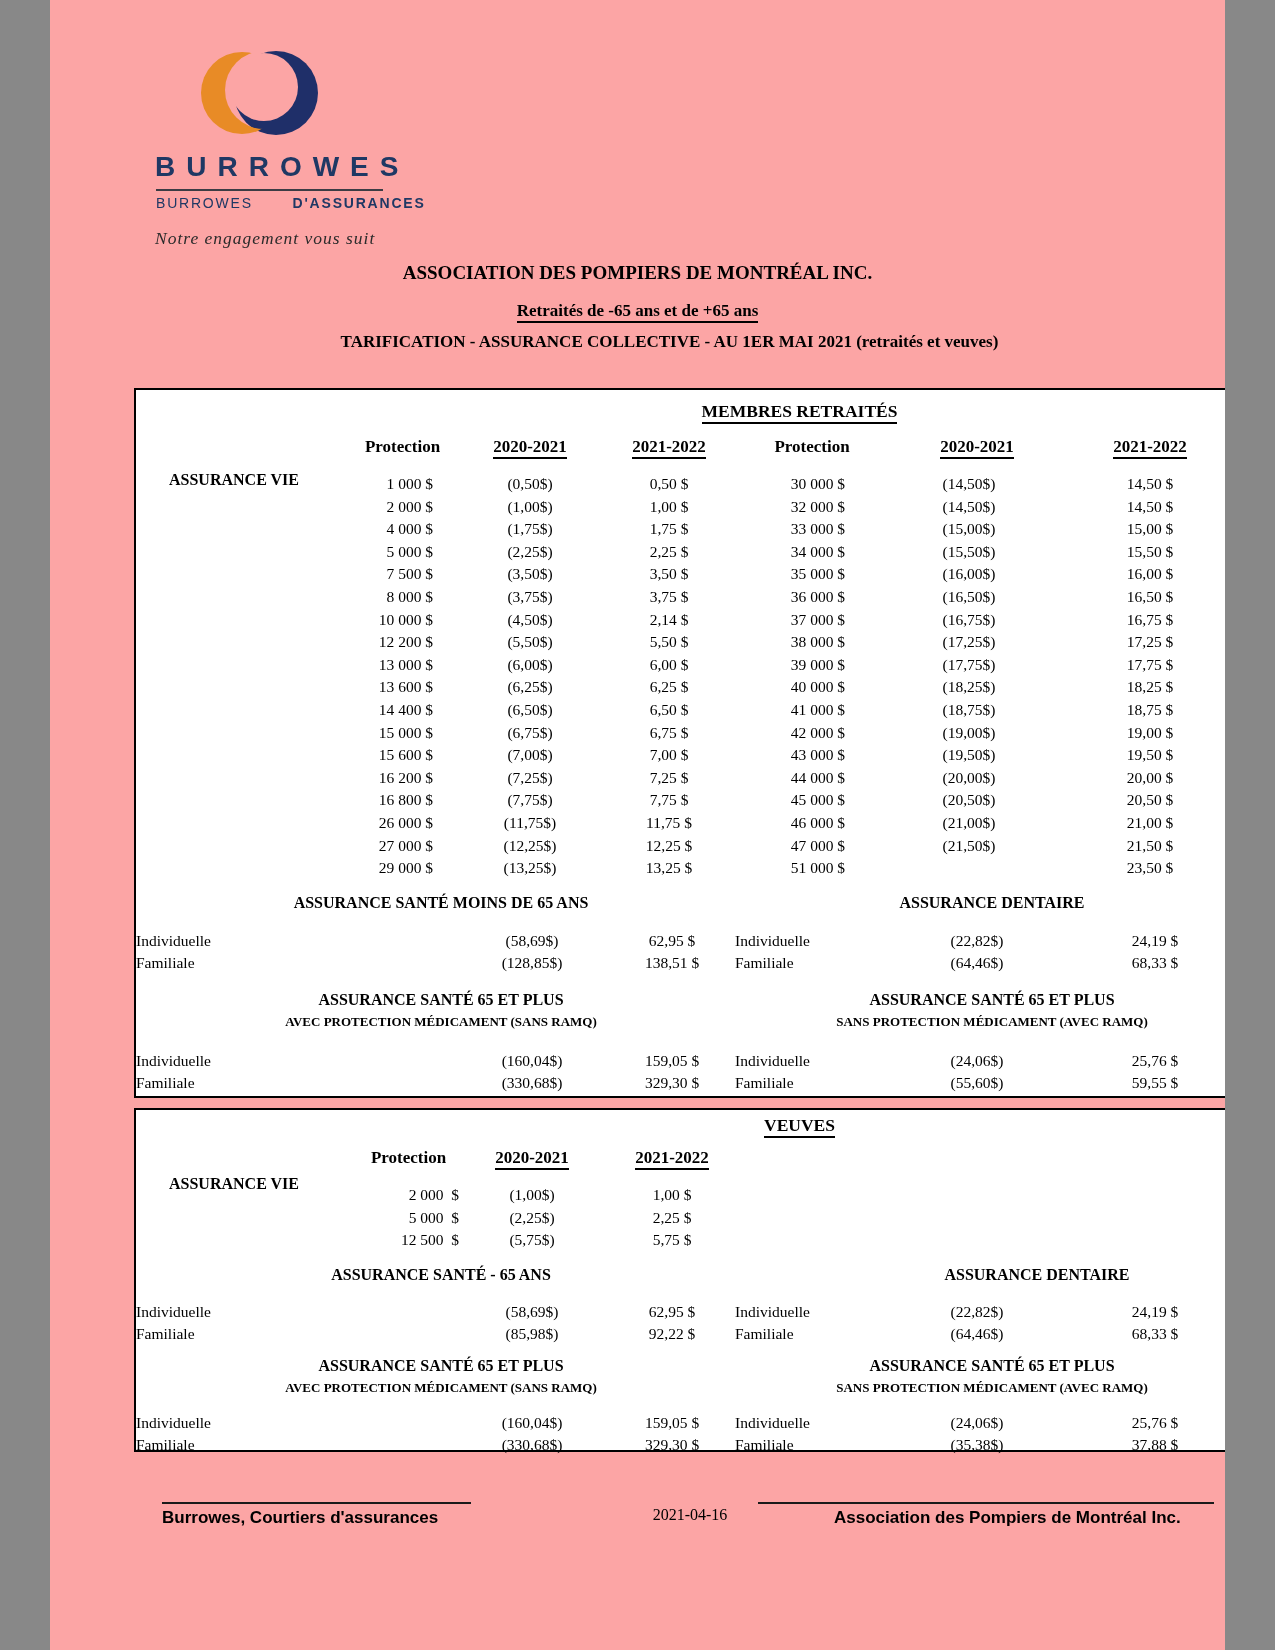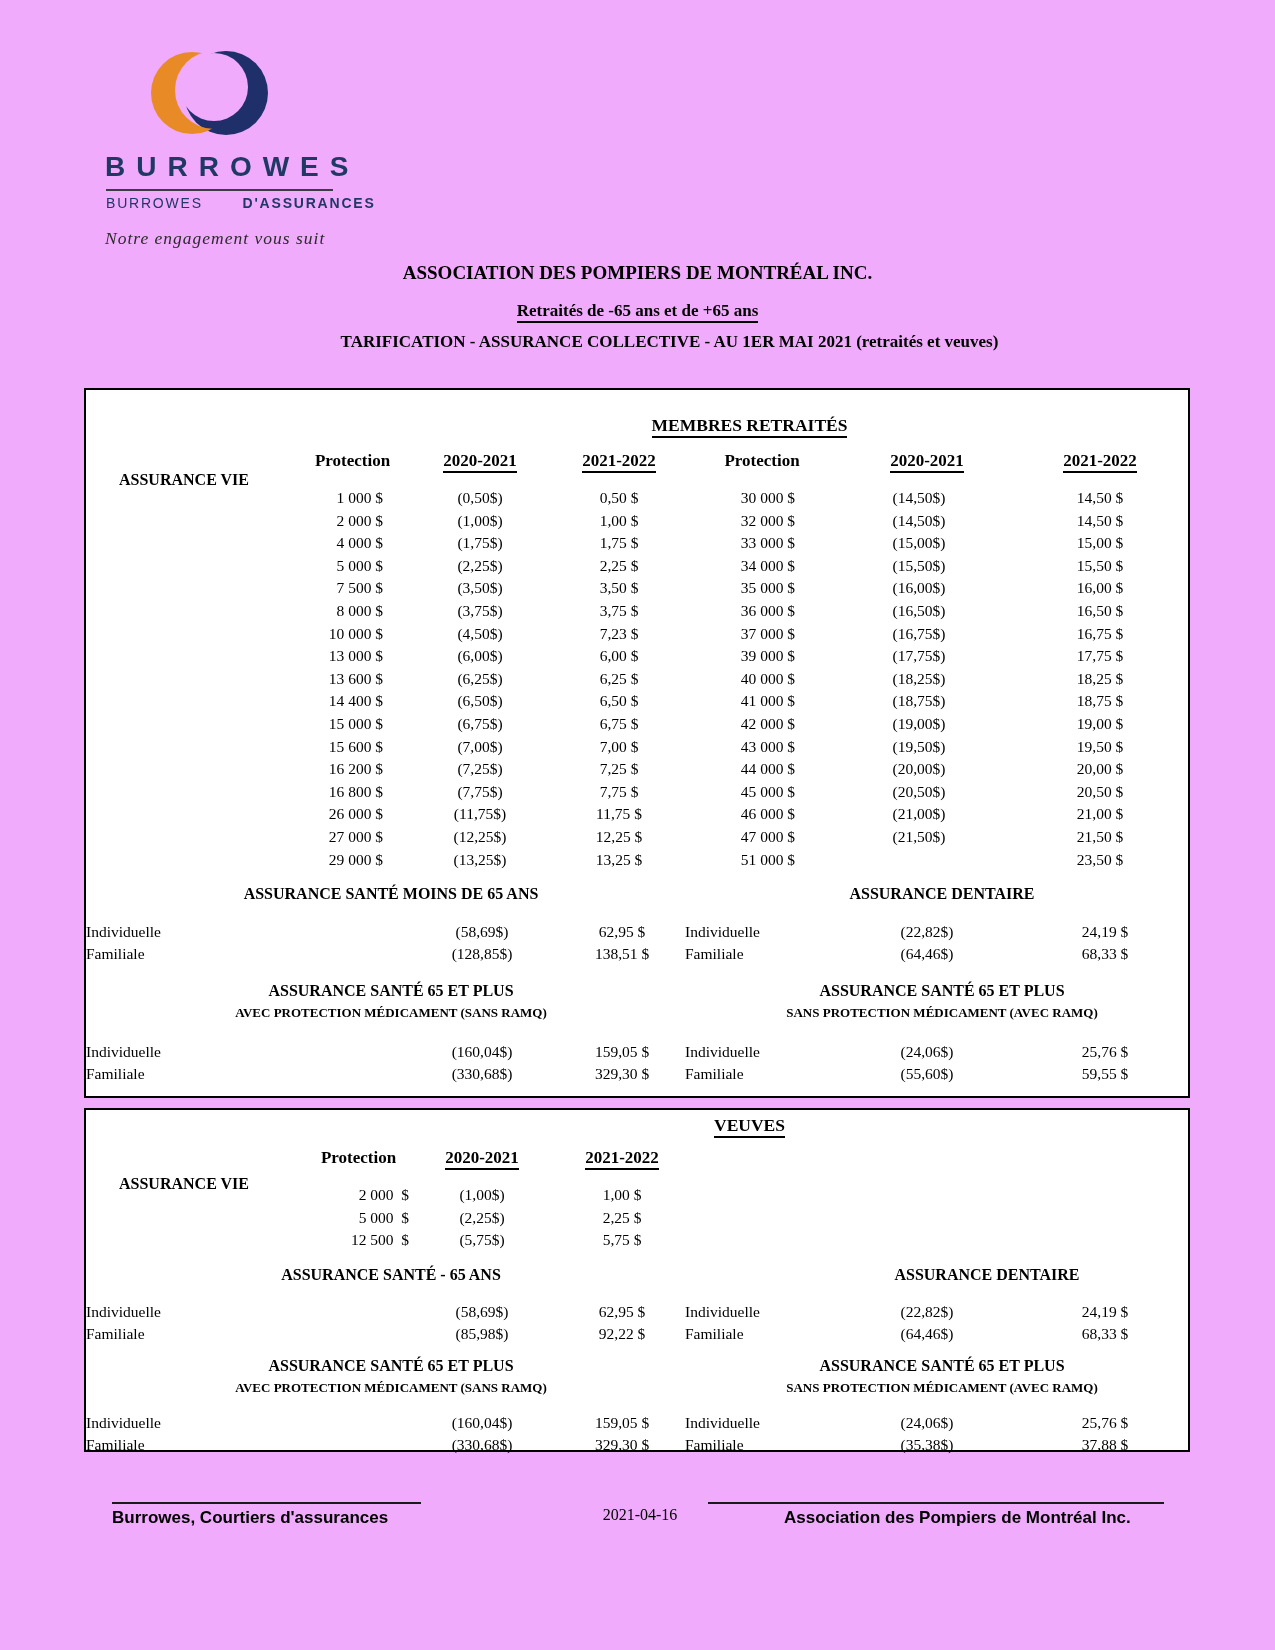--- a/index.html
+++ b/index.html
@@ -1,16 +1,16 @@
 <!DOCTYPE html>
 <html><head>
 <meta charset="utf-8">
 <style>
   html,body{margin:0;padding:0;background:#888;}
-  .page{position:relative;width:1275px;height:1650px;background:#f0abfc;margin:0 auto;
+  .page{position:relative;width:1175px;height:1650px;background:#fca5a5;margin:0 auto;
         font-family:"Liberation Serif","DejaVu Serif",serif;color:#000;overflow:hidden;}
 
   
   .logo-svg{position:absolute;left:150px;top:40px;width:130px;height:106px;}
   .brand-name{position:absolute;left:105px;top:151px;font-family:"Liberation Sans","DejaVu Sans",sans-serif;
               font-weight:bold;font-size:28px;letter-spacing:11px;color:#1F3864;white-space:nowrap;}
   .brand-rule{position:absolute;left:106px;top:189px;width:227px;height:2px;background:#3c3c44;}
   .brand-sub{position:absolute;left:106px;top:195px;font-family:"Liberation Sans","DejaVu Sans",sans-serif;
              font-size:14px;letter-spacing:1.8px;color:#1F3864;white-space:nowrap;}
   .brand-sub b{font-weight:bold;padding-left:34px;}
@@ -21,21 +21,21 @@
   .doc-title{position:absolute;left:0;width:100%;text-align:center;font-weight:bold;}
   .t1{top:261px;font-size:19px;line-height:24px;}
   .t2{top:300px;font-size:17px;line-height:22px;}
   .t3{top:331px;font-size:17px;line-height:22px;padding-left:32px;}
   .u{border-bottom:2px solid #000;padding-bottom:1px;}
 
   
   .tbl{position:absolute;left:84px;width:1106px;border:2px solid #000;box-sizing:border-box;background:#fff;}
   #tbl-retirees{top:388px;height:710px;}
   #tbl-widows{top:1108px;height:344px;}
-  .tbl-title{margin-top:24px;padding-left:225px;text-align:center;font-weight:bold;font-size:17.5px;line-height:22px;}
+  .tbl-title{margin-top:10px;padding-left:225px;text-align:center;font-weight:bold;font-size:17.5px;line-height:22px;}
   #tbl-widows .tbl-title{margin-top:4px;}
 
   .vie-grid{display:grid;grid-template-columns:200px 97px 194px 84px 134px 248px 114px;}
   .wvie-grid{display:grid;grid-template-columns:200px 123px 146px 134px;}
   .sante-grid{display:grid;grid-template-columns:319px 154px 126px 129px 226px 130px;}
   .vie-grid>div,.wvie-grid>div,.sante-grid>div{white-space:pre;}
 
   .hdr{font-weight:bold;font-size:17px;line-height:22px;margin-top:14px;}
   #tbl-widows .hdr{margin-top:11px;}
   .hc{text-align:center;}
@@ -189,26 +189,35 @@
           <div class="c3">3,75 $</div>
           <div class="c4">36 000 $</div>
           <div class="c5">(16,50$)</div>
           <div class="c6">16,50 $</div>
         </div>
 
         <div class="vie-grid row">
           <div></div>
           <div class="c1">10 000 $</div>
           <div class="c2">(4,50$)</div>
-          <div class="c3">7,23 $</div>
+          <div class="c3">2,14 $</div>
           <div class="c4">37 000 $</div>
           <div class="c5">(16,75$)</div>
           <div class="c6">16,75 $</div>
         </div>
 
+        <div class="vie-grid row">
+          <div></div>
+          <div class="c1">12 200 $</div>
+          <div class="c2">(5,50$)</div>
+          <div class="c3">5,50 $</div>
+          <div class="c4">38 000 $</div>
+          <div class="c5">(17,25$)</div>
+          <div class="c6">17,25 $</div>
+        </div>
 
         <div class="vie-grid row">
           <div></div>
           <div class="c1">13 000 $</div>
           <div class="c2">(6,00$)</div>
           <div class="c3">6,00 $</div>
           <div class="c4">39 000 $</div>
           <div class="c5">(17,75$)</div>
           <div class="c6">17,75 $</div>
         </div>

